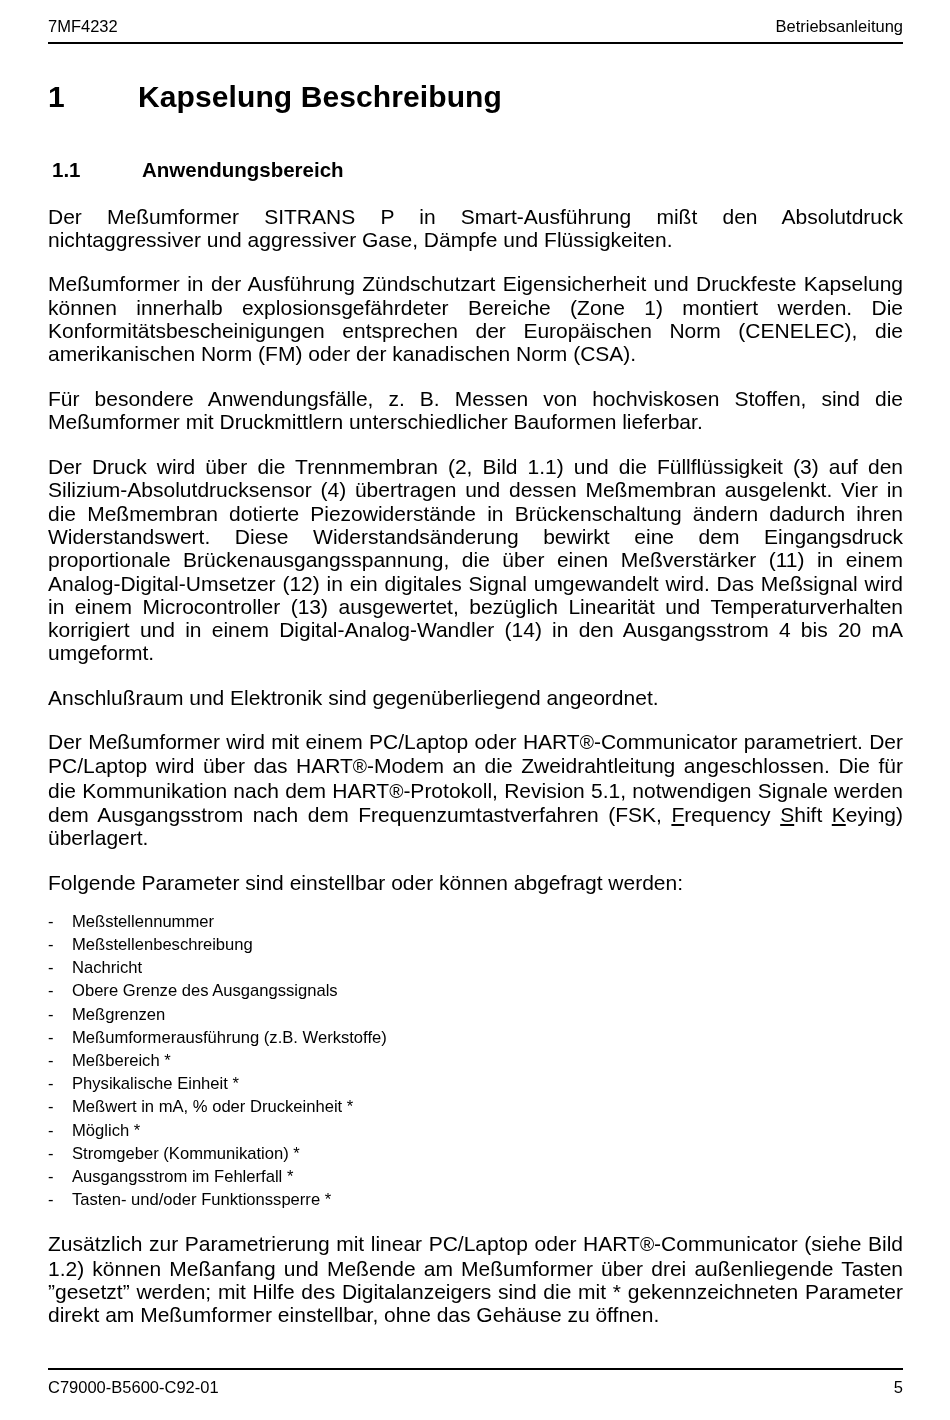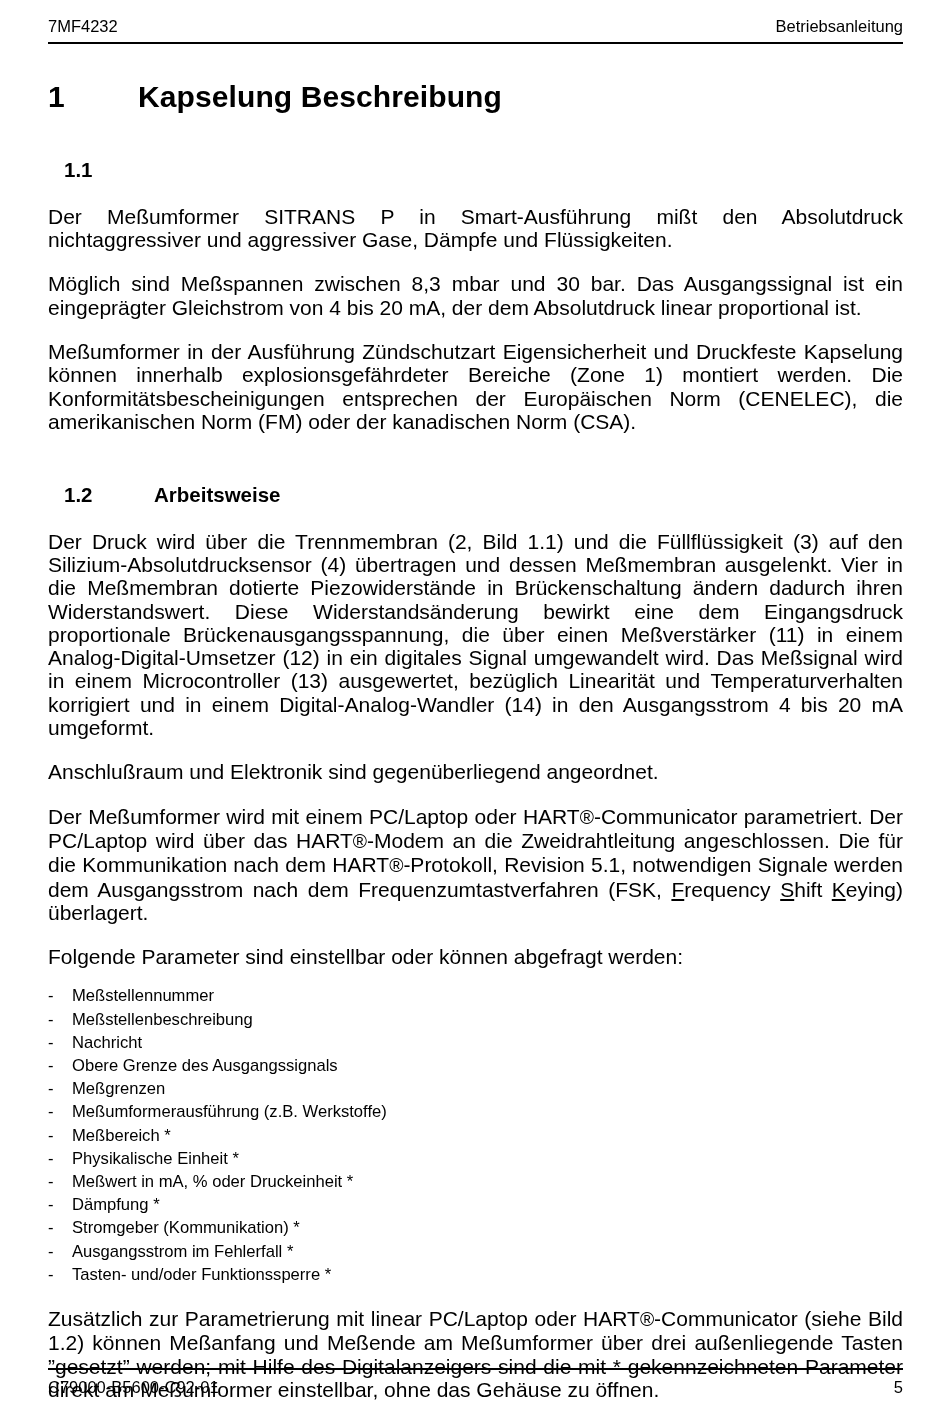--- a/index.html
+++ b/index.html
@@ -50,21 +50,21 @@
     line-height: 1.15;
     display: flex;
     letter-spacing: 0.1px;
   }
   h1.chapter .num   { width: 90px; flex: 0 0 90px; }
   h1.chapter .title { flex: 1 1 auto; }
 
   h2.section {
     font-size: 20.5px;
     font-weight: bold;
-    margin: 44px 0 0 16px;
+    margin: 44px 0 0 4px;
     line-height: 1.2;
     display: flex;
   }
   h2.section.second { margin-top: 50px; }
   h2.section .num   { width: 90px; flex: 0 0 90px; }
   h2.section .title { flex: 1 1 auto; }
 
   
   p.body {
     font-size: 21px;
@@ -128,30 +128,27 @@
   </div>
   <hr class="rule">
 
   <h1 class="chapter">
     <span class="num">1</span>
     <span class="title">Kapselung Beschreibung</span>
   </h1>
 
   <h2 class="section">
     <span class="num">1.1</span>
+    <span class="title">Anwendungsbereich</span>
   </h2>
 
   <p class="body first-after-heading">Der Meßumformer SITRANS P in Smart-Ausführung mißt den Absolutdruck nichtaggressiver und aggressiver Gase, Dämpfe und Flüssigkeiten.</p>
-  <p class="body">Möglich sind Meßspannen zwischen 8,3 mbar und 30 bar. Das Ausgangssignal ist ein eingeprägter Gleichstrom von 4 bis 20 mA, der dem Absolutdruck linear proportional ist.</p>
   <p class="body">Meßumformer in der Ausführung Zündschutzart Eigensicherheit und Druckfeste Kapselung können innerhalb explosionsgefährdeter Bereiche (Zone 1) montiert werden. Die Konformitätsbescheinigungen entsprechen der Europäischen Norm (CENELEC), die amerikanischen Norm (FM) oder der kanadischen Norm (CSA).</p>
-
-  <h2 class="section second">
-    <span class="num">1.2</span>
-    <span class="title">Arbeitsweise</span>
-  </h2>
+  <p class="body">Für besondere Anwendungsfälle, z. B. Messen von hochviskosen Stoffen, sind die Meßumformer mit Druckmittlern unterschiedlicher Bauformen lieferbar.</p>
+
 
   <p class="body first-after-heading">Der Druck wird über die Trennmembran (2, Bild 1.1) und die Füllflüssigkeit (3) auf den Silizium-Absolutdrucksensor (4) übertragen und dessen Meßmembran ausgelenkt. Vier in die Meßmembran dotierte Piezowiderstände in Brückenschaltung ändern dadurch ihren Widerstandswert. Diese Widerstandsänderung bewirkt eine dem Eingangsdruck proportionale Brückenausgangsspannung, die über einen Meßverstärker (11) in einem Analog-Digital-Umsetzer (12) in ein digitales Signal umgewandelt wird. Das Meßsignal wird in einem Microcontroller (13) ausgewertet, bezüglich Linearität und Temperaturverhalten korrigiert und in einem Digital-Analog-Wandler (14) in den Ausgangsstrom 4 bis 20 mA umgeformt.</p>
   <p class="body">Anschlußraum und Elektronik sind gegenüberliegend angeordnet.</p>
 
   <p class="body"><span>Der Meßumformer wird mit einem PC/Laptop oder HART</span><span class="reg">®</span><span>-Communicator parametriert. Der PC/Laptop wird über das HART</span><span class="reg">®</span><span>-Modem an die Zweidrahtleitung angeschlossen. Die für die Kommunikation nach dem HART</span><span class="reg">®</span><span>-Protokoll, Revision 5.1, notwendigen Signale werden dem Ausgangsstrom nach dem Frequenzumtastverfahren (FSK, </span><span class="u">F</span><span>requency </span><span class="u">S</span><span>hift </span><span class="u">K</span><span>eying) überlagert.</span></p>
 
   <p class="body">Folgende Parameter sind einstellbar oder können abgefragt werden:</p>
 
   <ul class="dashlist">
     <li>
@@ -185,21 +182,21 @@
     <li>
         <span class="dash">-</span>
         <span class="txt">Physikalische Einheit *</span>
       </li>
     <li>
         <span class="dash">-</span>
         <span class="txt">Meßwert in mA, % oder Druckeinheit *</span>
       </li>
     <li>
         <span class="dash">-</span>
-        <span class="txt">Dämpfung *</span>
+        <span class="txt">Möglich *</span>
       </li>
     <li>
         <span class="dash">-</span>
         <span class="txt">Stromgeber (Kommunikation) *</span>
       </li>
     <li>
         <span class="dash">-</span>
         <span class="txt">Ausgangsstrom im Fehlerfall *</span>
       </li>
     <li>

